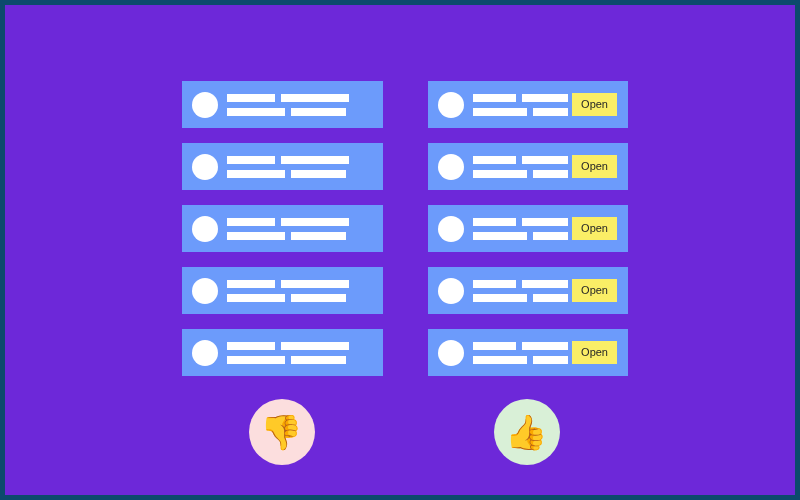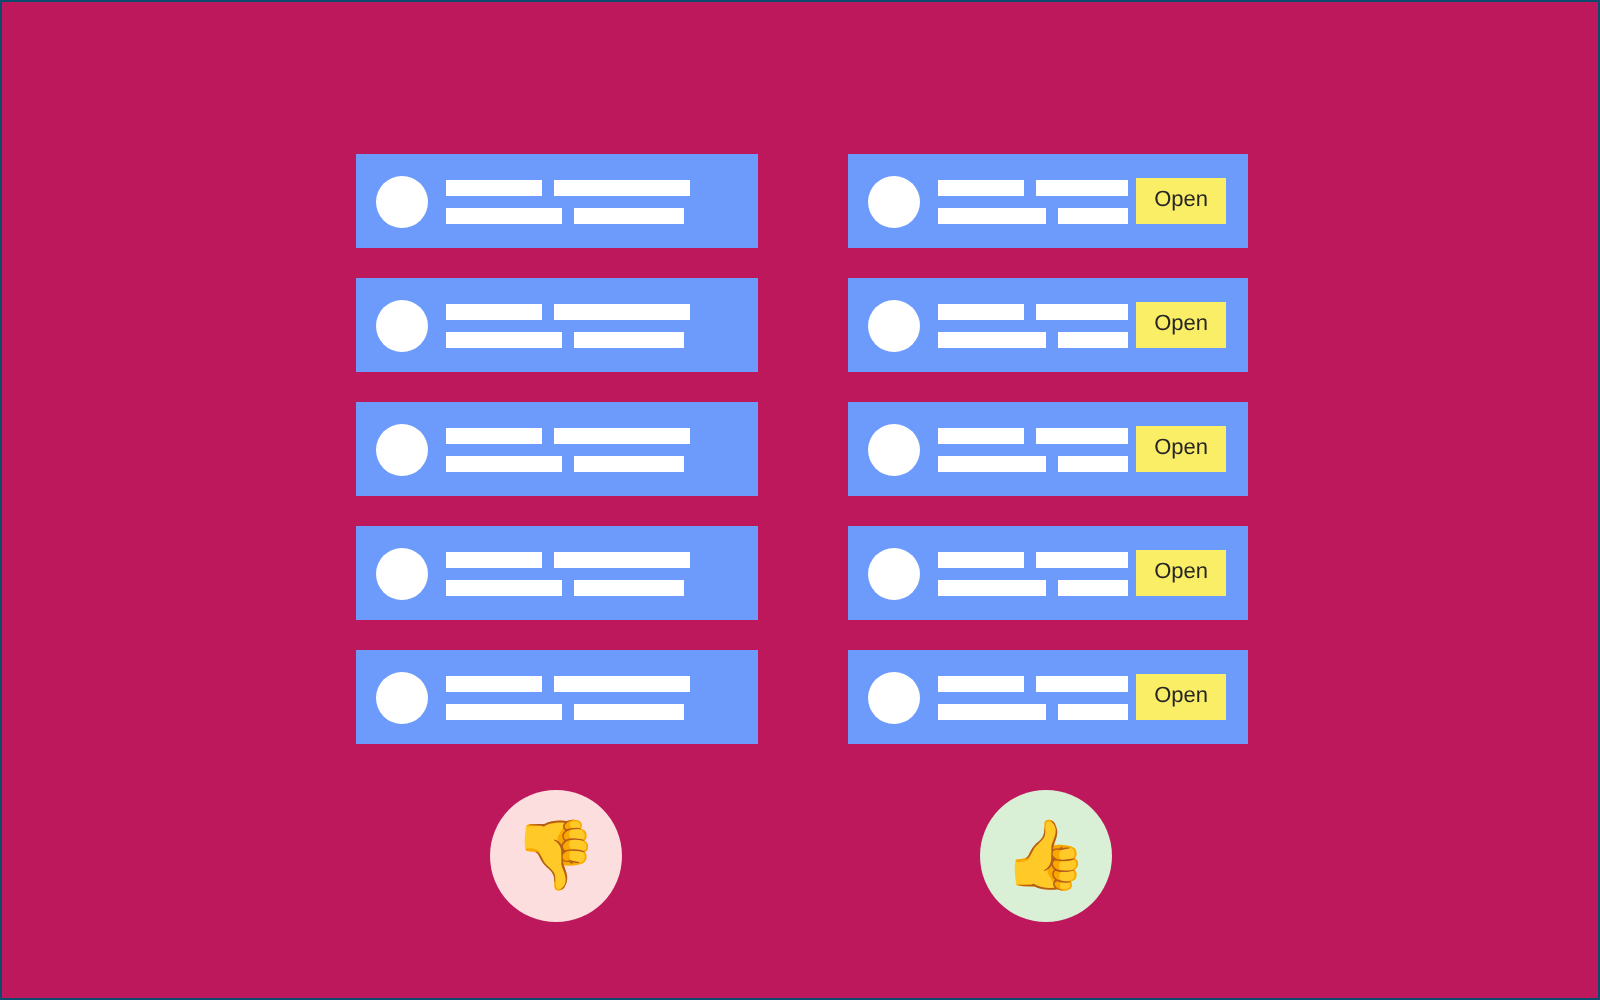--- a/index.html
+++ b/index.html
@@ -12,22 +12,22 @@
     height: 500px;
     background: #ffffff;
     font-family: "Liberation Sans", sans-serif;
     overflow: hidden;
   }
   #canvas {
     position: relative;
     width: 800px;
     height: 500px;
     box-sizing: border-box;
-    background: #be185d;
-    border: 1px solid #0c4a6e;
+    background: #6d28d9;
+    border: 5px solid #0c4a6e;
   }
 
   
   .columns {
     position: absolute;
     left: 0;
     top: 0;
     width: 800px;
     height: 500px;
   }

